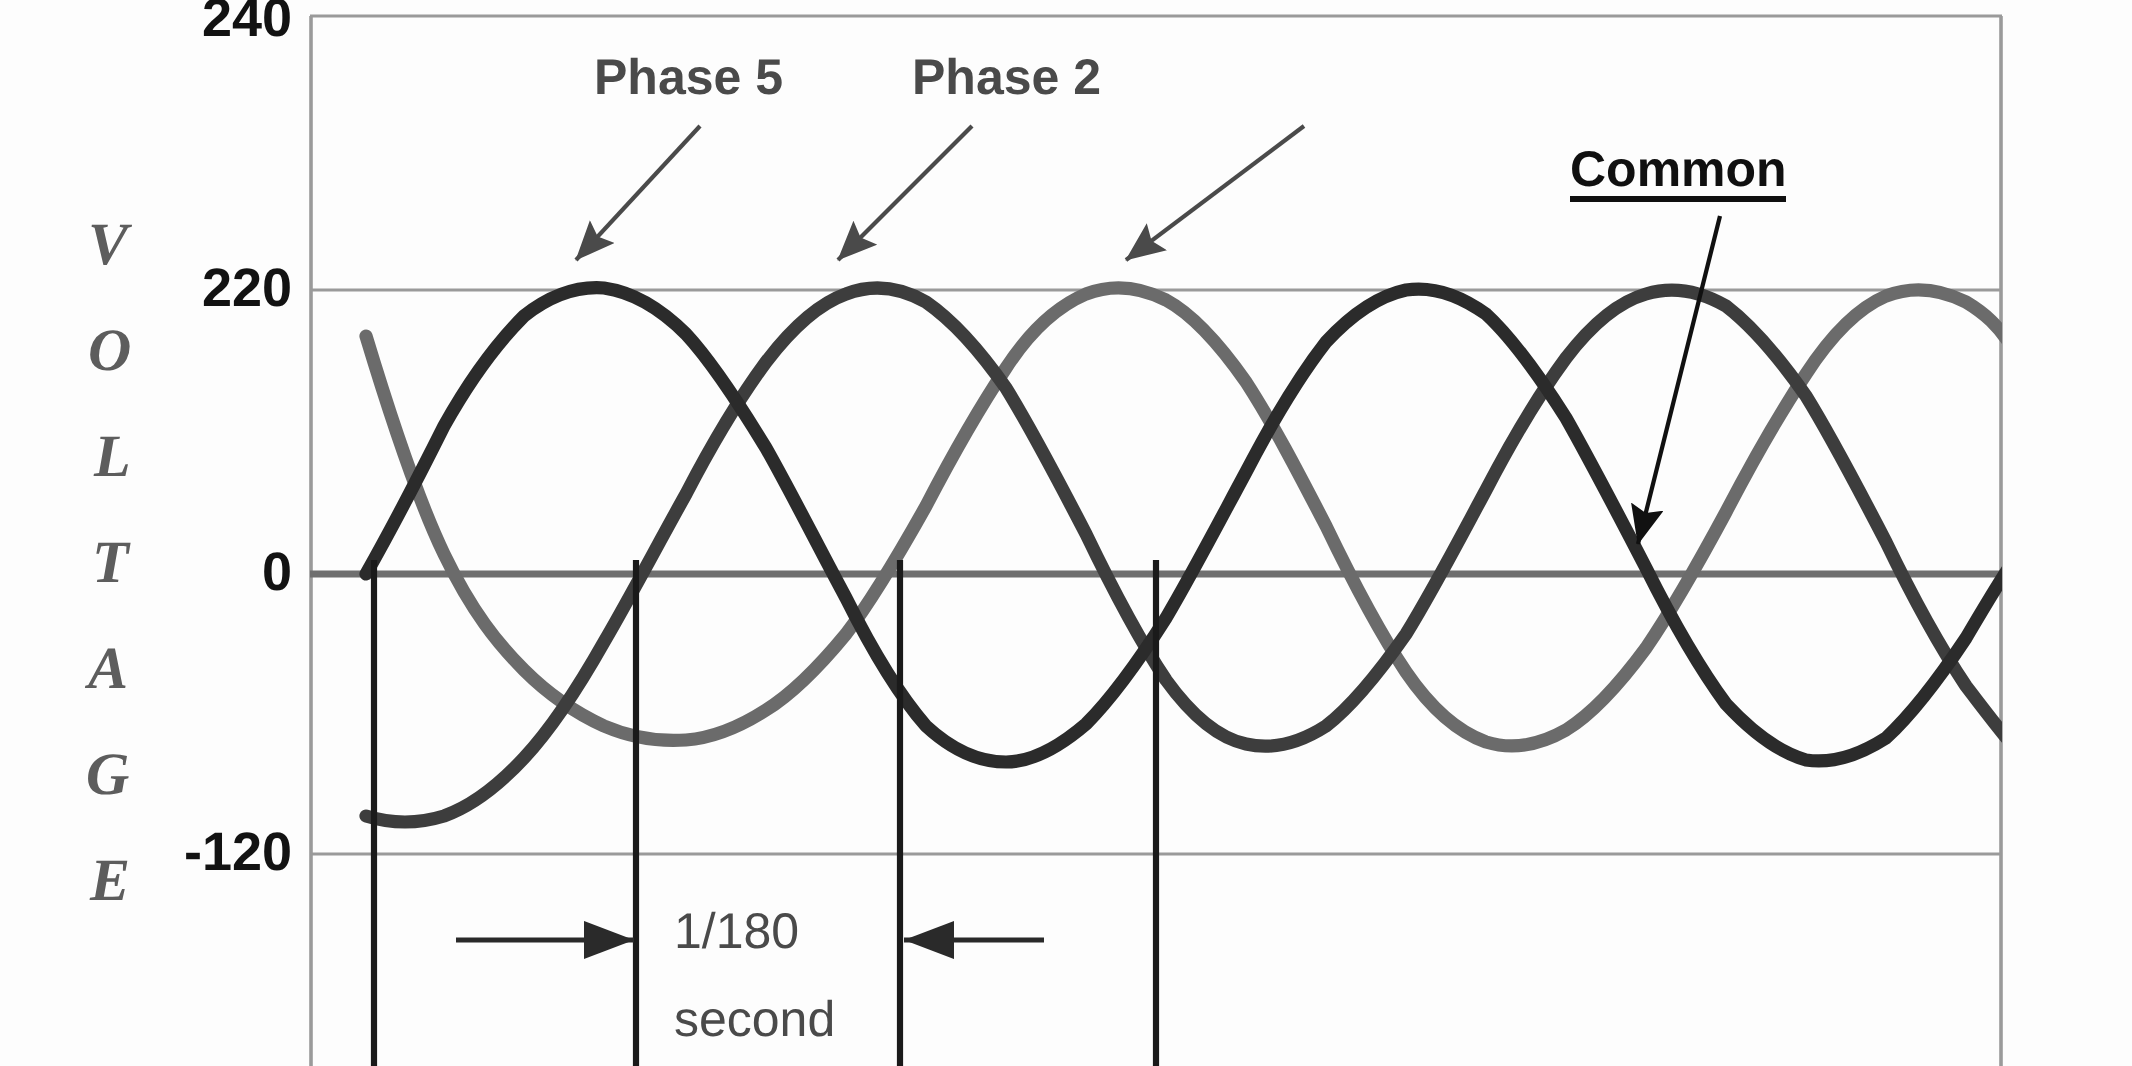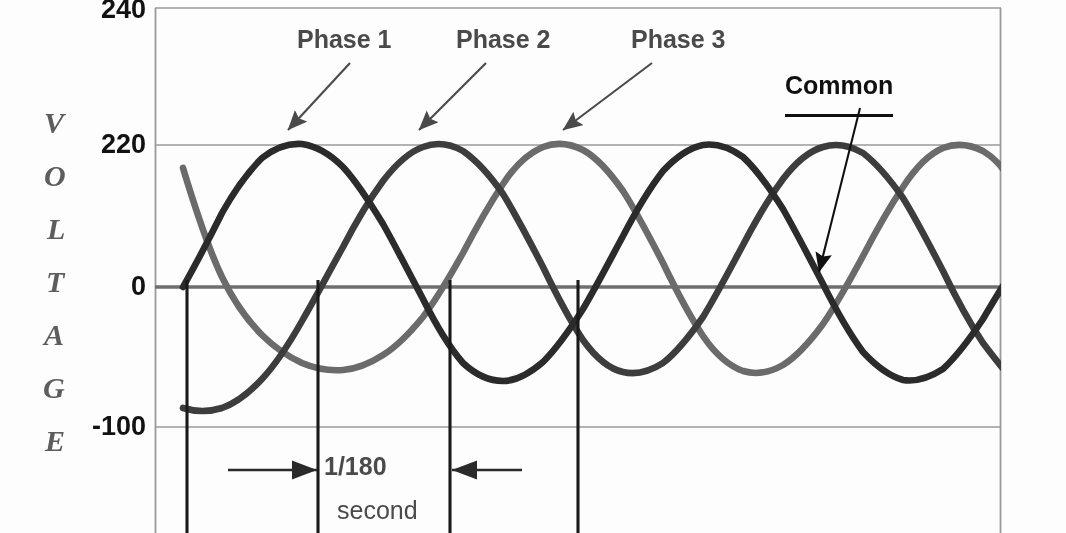--- a/index.html
+++ b/index.html
@@ -45,21 +45,21 @@
   }
   .common-label{
     position:absolute;
     font-family:"Liberation Sans", sans-serif;
     font-weight:700;
     font-size:25px;
     color:#101010;
     white-space:nowrap;
     line-height:1;
     border-bottom:3px solid #101010;
-    padding-bottom:16px;
+    padding-bottom:0;
     user-select:none;
   }
   .dim-label{
     position:absolute;
     font-family:"Liberation Sans", sans-serif;
     font-weight:400;
     font-size:25px;
     color:#4a4a4a;
     white-space:nowrap;
     line-height:1.12;
@@ -75,21 +75,21 @@
   <div class="axis-letter" style="left:44px;top:161px;">O</div>
   <div class="axis-letter" style="left:47px;top:214px;">L</div>
   <div class="axis-letter" style="left:46px;top:267px;">T</div>
   <div class="axis-letter" style="left:44px;top:320px;">A</div>
   <div class="axis-letter" style="left:43px;top:373px;">G</div>
   <div class="axis-letter" style="left:45px;top:426px;">E</div>
 
   <div class="tick-label" style="left:62px;top:-4px;width:84px;">240</div>
   <div class="tick-label" style="left:62px;top:131px;width:84px;">220</div>
   <div class="tick-label" style="left:62px;top:273px;width:84px;">0</div>
-  <div class="tick-label" style="left:48px;top:413px;width:98px;">-100</div>
+  <div class="tick-label" style="left:48px;top:413px;width:98px;">-120</div>
 
   <svg class="layer" viewBox="0 0 1066 533">
     <defs>
       <marker id="ah" markerWidth="11" markerHeight="11" refX="9.2" refY="4" orient="auto">
         <path d="M0,0 L9.4,4 L0,8 L1.6,4 Z" fill="#4a4a4a"></path>
       </marker>
       <marker id="ahDark" markerWidth="11" markerHeight="11" refX="9.2" refY="4" orient="auto">
         <path d="M0,0 L9.4,4 L0,8 L1.6,4 Z" fill="#111111"></path>
       </marker>
       <marker id="ahFlat" markerWidth="12" markerHeight="10" refX="10.5" refY="4" orient="auto">
@@ -197,22 +197,21 @@
       <line x1="652" y1="63" x2="563" y2="130" stroke="#4a4a4a" stroke-width="2.1" marker-end="url(#ah)"></line>
       <line x1="860" y1="108" x2="819" y2="272" stroke="#101010" stroke-width="2.1" marker-end="url(#ahDark)"></line>
     </g>
 
     <g>
       <line x1="228" y1="470" x2="317" y2="470" stroke="#2a2a2a" stroke-width="2.4" marker-end="url(#ahFlat)"></line>
       <line x1="522" y1="470" x2="452" y2="470" stroke="#2a2a2a" stroke-width="2.4" marker-end="url(#ahFlat)"></line>
     </g>
   </svg>
 
-  <div class="series-label" style="left:297px;top:27px;">Phase 1</div>
+  <div class="series-label" style="left:297px;top:27px;">Phase 5</div>
   <div class="series-label" style="left:456px;top:27px;">Phase 2</div>
-  <div class="series-label" style="left:631px;top:27px;">Phase 3</div>
 
   <div class="common-label" style="left:785px;top:73px;">Common</div>
 
-  <div class="dim-label" style="left:324px;top:452px;font-weight:bold;">1/180</div>
+  <div class="dim-label" style="left:337px;top:452px;">1/180</div>
   <div class="dim-label" style="left:337px;top:496px;">second</div>
 
 </div>
 
 </body></html>

